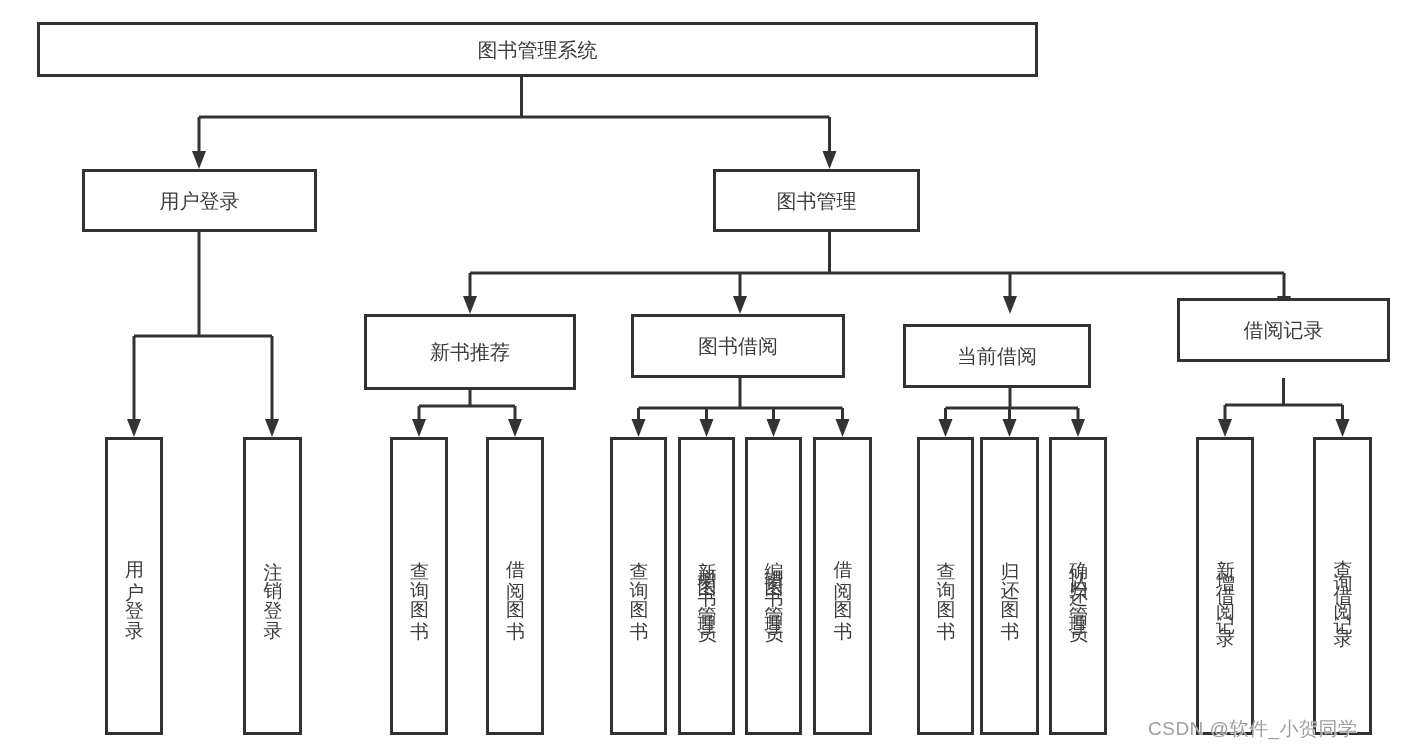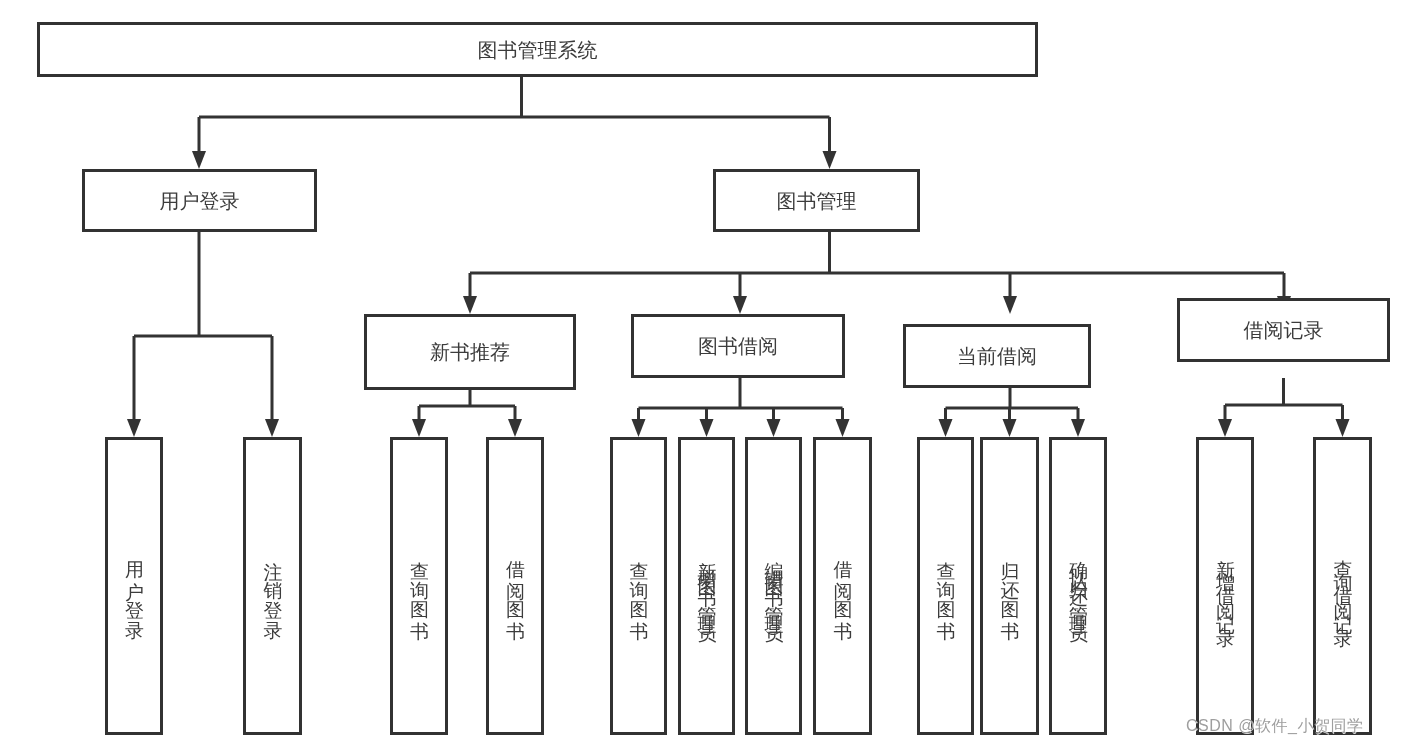--- a/index.html
+++ b/index.html
@@ -37,22 +37,22 @@
   .leaf {
     writing-mode: vertical-rl;
     font-size: 19px;
     white-space: normal;
   }
   .leaf.s4 { letter-spacing: 20px; }
   .leaf.s6 { letter-spacing: 14px; }
   .leaf.s9 { letter-spacing: 9px;  }
   .watermark {
     position: absolute;
-    left: 1186px; top: 716px;
-    font-size: 16px;
+    left: 1148px; top: 716px;
+    font-size: 19px;
     color: var(--watermark, #9e9e9e);
     text-shadow: 1px 1px 0 rgba(255,255,255,0.8);
     z-index: 3;
     letter-spacing: 0.5px;
   }
 </style>
 </head>
 <body>
 
 <div class="canvas">

